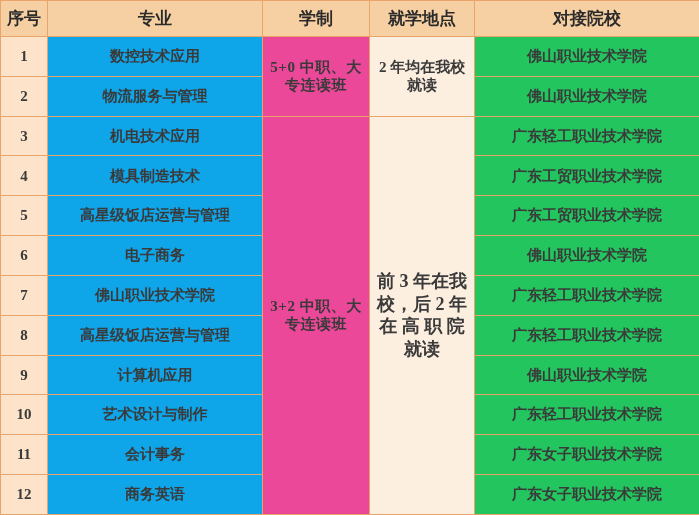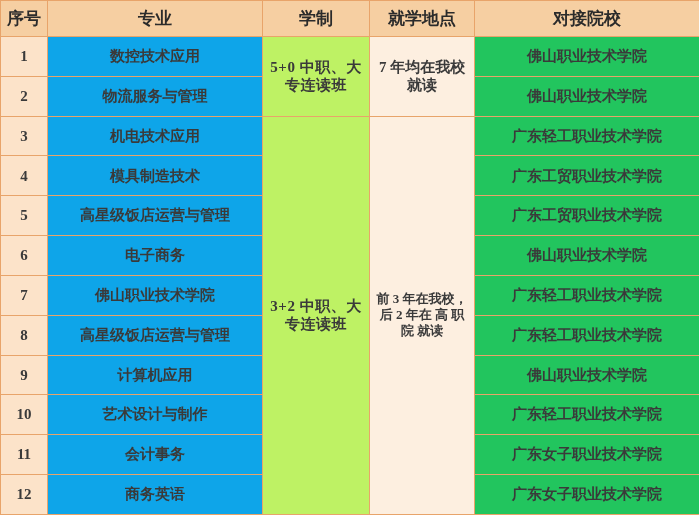--- a/index.html
+++ b/index.html
@@ -52,32 +52,32 @@
 
   td.no-cell {
     background: #fce3c9;
     font-size: 16px;
   }
   td.major-cell {
     background: #0ea5e9;
     font-size: 15px;
   }
   td.system-cell {
-    background: #bef264;
+    background: #ec4899;
     font-size: 16px;
     letter-spacing: 0.5px;
     line-height: 1.5;
   }
   td.place-cell {
     background: #fdefe0;
     font-size: 16px;
     line-height: 1.5;
   }
   td.place-cell.wide-just {
-    font-size: 13px;
+    font-size: 18px;
     font-family: Liberation Serif, serif;
   }
   td.college-cell {
     background: #22c55e;
     font-size: 14.5px;
   }
   tr.data-row { height: 38px; }
 </style>
 </head>
 <body>
@@ -98,21 +98,21 @@
         <th>学制</th>
         <th>就学地点</th>
         <th>对接院校</th>
       </tr>
     </thead>
     <tbody>
       <tr class="data-row">
         <td class="no-cell">1</td>
         <td class="major-cell">数控技术应用</td>
         <td class="system-cell" rowspan="2">5+0 中职、大专连读班</td>
-        <td class="place-cell" rowspan="2">7 年均在我校就读</td>
+        <td class="place-cell" rowspan="2">2 年均在我校就读</td>
         <td class="college-cell">佛山职业技术学院</td>
       </tr>
       <tr class="data-row">
         <td class="no-cell">2</td>
         <td class="major-cell">物流服务与管理</td>
         <td class="college-cell">佛山职业技术学院</td>
       </tr>
       <tr class="data-row">
         <td class="no-cell">3</td>
         <td class="major-cell">机电技术应用</td>

